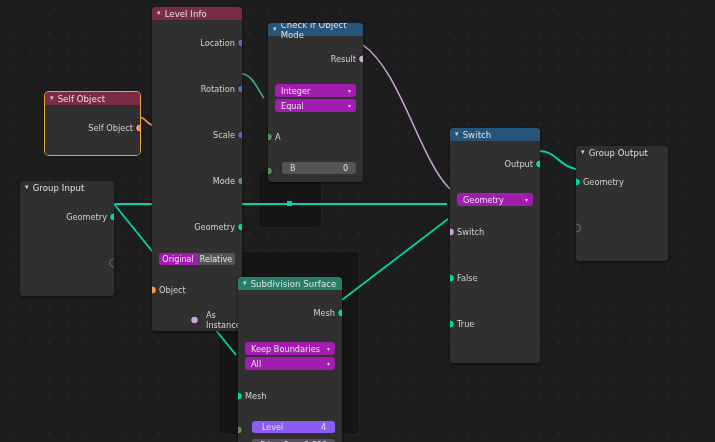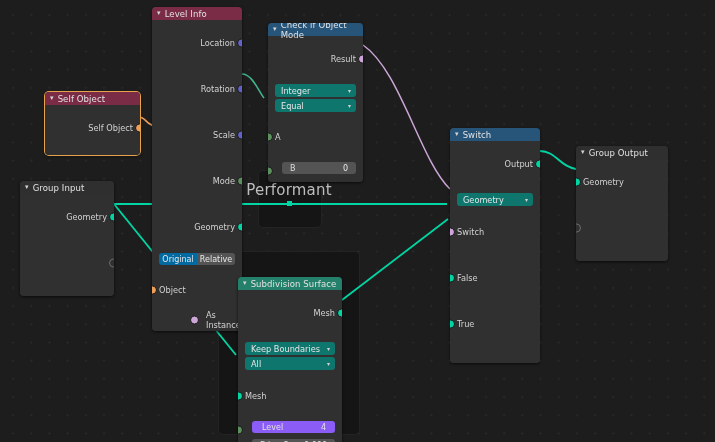--- a/index.html
+++ b/index.html
@@ -42,49 +42,48 @@
   .sock.diamond{border-radius:1px;width:6px;height:6px;
         transform:translateY(-50%) rotate(45deg);background:#303030;}
   .sock.virtual{background:#303030;border:1px solid #6d6d6d;}
   .geo{background:#00d6a4;}
   .vec{background:#6363c7;}
   .intg{background:#5e8f5e;}
   .bool{background:#cca6d6;}
   .obj{background:#ed9e5c;}
 
   
-  .widget{margin:2px 7px;height:13px;border-radius:3px;background:#0f766e;
+  .widget{margin:2px 7px;height:13px;border-radius:3px;background:#a21caf;
           display:flex;align-items:center;padding:0 6px;
           font-size:8.2px;color:#e6e6e6;position:relative;}
   .valfield{margin:2px 7px 2px 14px;height:12px;border-radius:3px;background:#545454;
             display:flex;align-items:center;justify-content:center;
             font-size:8px;color:#e8e8e8;position:relative;}
   .valfield .lbl{position:absolute;left:8px;color:#dcdcdc;}
   .valfield .num{position:absolute;right:8px;color:#e8e8e8;}
   .slider{margin:2px 7px 2px 14px;height:12px;border-radius:3px;background:#8b5cf6;
           position:relative;display:flex;align-items:center;justify-content:center;}
   .slider .lbl{position:absolute;left:10px;font-size:8px;color:#e2e2e2;}
   .slider .num{position:absolute;right:9px;font-size:8px;color:#e2e2e2;}
   .toggles{display:flex;margin:3px 7px 2px;height:12px;border-radius:3px;overflow:hidden;}
   .toggles div{flex:1;display:flex;align-items:center;justify-content:center;
                font-size:8px;color:#e8e8e8;background:#545454;}
-  .toggles div.on{background:#0369a1;}
+  .toggles div.on{background:#a21caf;}
   .chk{display:flex;align-items:center;gap:5px;padding:0 7px;height:14px;
        font-size:8.2px;color:#d2d2d2;position:relative;margin-left:42px;}
   .chkbox{width:8px;height:8px;border-radius:2px;background:#545454;}
   .arrow{position:absolute;right:5px;font-size:6px;color:#d0d0d0;}
   .sockrow{position:relative;}
 </style>
 </head>
 <body>
 
 <div id="root">
 
   <div class="frame" style="left:258px;top:170px;width:62px;height:56px;"></div>
-  <div class="frame-label" style="left:224px;top:181px;width:130px;">Performant</div>
 
   <div class="frame" style="left:218px;top:251px;width:140px;height:182px;"></div>
 
   <svg class="links">
 
     <path d="M139,117 C144,117 146,122 150,124 C154,126 155,129 159,129" stroke="#ed9e5c" stroke-width="1.6" fill="none"></path>
 
     <path d="M242,74 C252,74 258,90 264,98" stroke="#41b489" stroke-width="1.6" fill="none"></path>
 
     <path d="M363,45 C400,70 420,160 450,189" stroke="#cca6d6" stroke-width="1.5" fill="none"></path>

